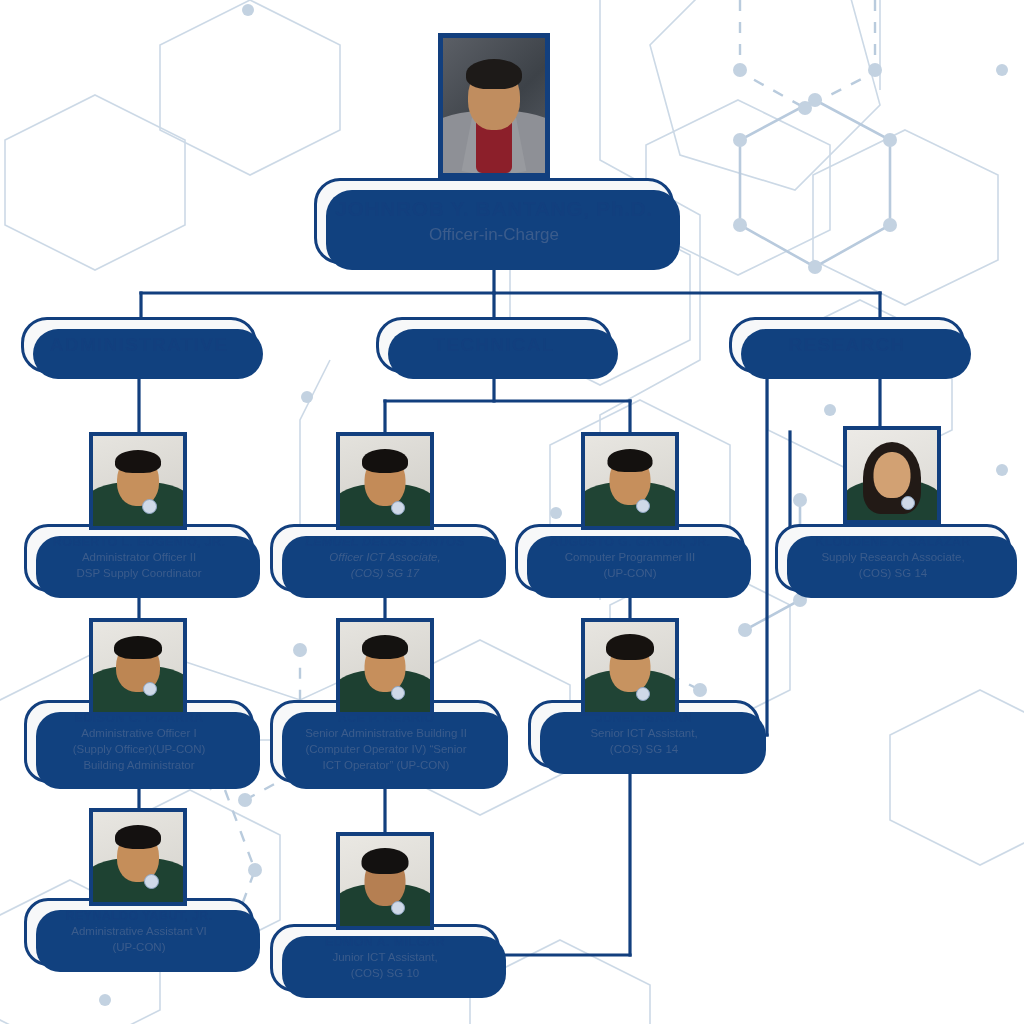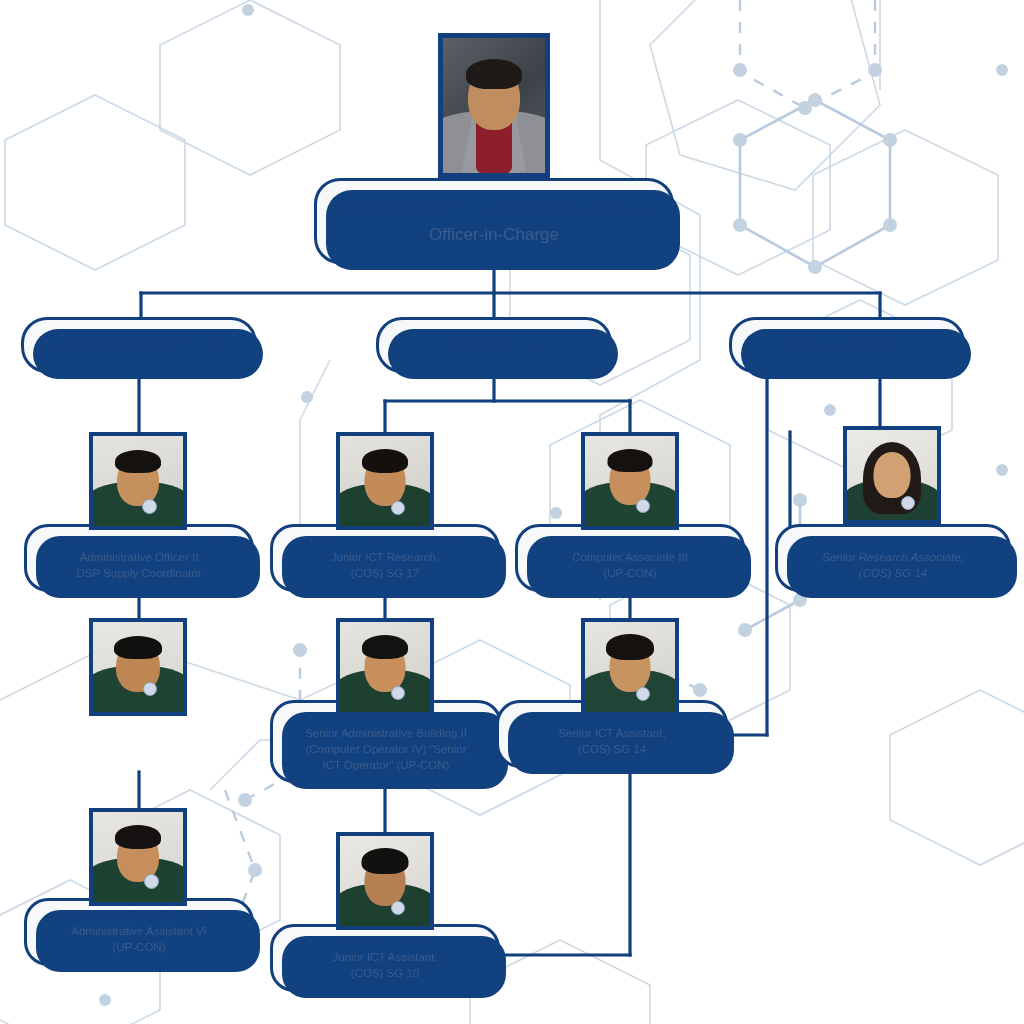--- a/index.html
+++ b/index.html
@@ -258,97 +258,105 @@
           <div class="neck" style="bottom:34px;width:20px;height:18px;background:#b8814f;"></div>
           <div class="head" style="top:20px;width:42px;height:50px;background:#c6905c;"></div>
           <div class="hair" style="top:14px;width:46px;height:23px;background:#15110f;"></div>
           <div class="logo" style="bottom:12px;right:26px;width:15px;height:15px;"></div>
         </div>
       </div>
     </div>
     <div class="node" style="left:24px; top:524px;">
       <div class="pill staff-pill">
         <div class="nm">ROBERTO L. EUGENIO, JR.</div>
-        <div class="ttl">Administrative Officer II</div>
+        <div class="ttl">Administrator Officer II</div>
         <div class="ttl">DSP Supply Coordinator</div>
       </div>
     </div>
 
     <div class="node" style="left:336px; top:432px;">
       <div class="photo staff">
         <div class="ph">
           <div class="bgw" style="background:linear-gradient(160deg,#e4e2dd,#cfcdc7);"></div>
           <div class="body" style="bottom:0;width:100px;height:42px;background:#1d4031;"></div>
           <div class="neck" style="bottom:32px;width:19px;height:18px;background:#b8814f;"></div>
           <div class="head" style="top:20px;width:41px;height:50px;background:#c38b58;"></div>
           <div class="hair" style="top:13px;width:46px;height:24px;background:#13100e;"></div>
           <div class="logo" style="bottom:11px;right:25px;width:14px;height:14px;"></div>
         </div>
       </div>
     </div>
-    <div class="node" style="left:270px; top:524px;">
+    <div class="node" style="left:270px; top:524px;font-style:italic;">
       <div class="pill staff-pill">
         <div class="nm">LEMUEL DELOS SANTOS</div>
-        <div class="ttl">Junior ICT Research,</div>
+        <div class="ttl">Officer ICT Associate,</div>
         <div class="ttl">(COS) SG 17</div>
       </div>
     </div>
 
     <div class="node" style="left:581px; top:432px;">
       <div class="photo staff">
         <div class="ph">
           <div class="bgw" style="background:linear-gradient(160deg,#e8e6e1,#d4d2cc);"></div>
           <div class="body" style="bottom:0;width:102px;height:44px;background:#204434;"></div>
           <div class="neck" style="bottom:34px;width:19px;height:17px;background:#bb8552;"></div>
           <div class="head" style="top:19px;width:41px;height:50px;background:#c68f5c;"></div>
           <div class="hair" style="top:13px;width:45px;height:23px;background:#14110f;"></div>
           <div class="logo" style="bottom:13px;right:25px;width:14px;height:14px;"></div>
         </div>
       </div>
     </div>
     <div class="node" style="left:515px; top:524px;">
       <div class="pill staff-pill">
         <div class="nm">AUGUSTO G. GAYON, JR.</div>
-        <div class="ttl">Computer Associate III</div>
+        <div class="ttl">Computer Programmer III</div>
         <div class="ttl">(UP-CON)</div>
       </div>
     </div>
 
     <div class="node" style="left:843px; top:426px;">
       <div class="photo staff">
         <div class="ph">
           <div class="bgw" style="background:linear-gradient(160deg,#eceae6,#dad8d3);"></div>
           <div class="body" style="bottom:0;width:96px;height:40px;background:#1e4133;"></div>
           <div class="hair" style="top:12px;width:58px;height:72px;border-radius:50% 50% 30% 30%;background:#221a16;"></div>
           <div class="neck" style="bottom:32px;width:17px;height:16px;background:#c99a6d;"></div>
           <div class="head" style="top:22px;width:37px;height:46px;background:#d2a173;"></div>
           <div class="logo" style="bottom:10px;right:22px;width:14px;height:14px;"></div>
         </div>
       </div>
     </div>
     <div class="node" style="left:775px; top:524px;">
-      <div class="pill staff-pill" style="width:236px;font-style:italic;">
+      <div class="pill staff-pill" style="width:236px;">
         <div class="nm">KLOUDENE A. SALAZAR</div>
-        <div class="ttl">Senior Research Associate,</div>
+        <div class="ttl">Supply Research Associate,</div>
         <div class="ttl">(COS) SG 14</div>
       </div>
     </div>
 
     <div class="node" style="left:89px; top:618px;">
       <div class="photo staff">
         <div class="ph">
           <div class="bgw" style="background:linear-gradient(160deg,#e9e7e2,#d6d4ce);"></div>
           <div class="body" style="bottom:0;width:106px;height:46px;background:#1f4433;"></div>
           <div class="neck" style="bottom:36px;width:21px;height:16px;background:#b07c4c;"></div>
           <div class="head" style="top:20px;width:44px;height:50px;background:#bd8653;"></div>
           <div class="hair" style="top:14px;width:48px;height:23px;background:#12100e;"></div>
           <div class="logo" style="bottom:16px;right:26px;width:14px;height:14px;"></div>
         </div>
       </div>
     </div>
+    <div class="node" style="left:24px; top:700px;">
+      <div class="pill staff-pill">
+        <div class="nm">EDISON C. PIZARRA</div>
+        <div class="ttl">Administrative Officer I</div>
+        <div class="ttl">(Supply Officer)(UP-CON)</div>
+        <div class="ttl">Building Administrator</div>
+      </div>
+    </div>
 
     <div class="node" style="left:336px; top:618px;">
       <div class="photo staff">
         <div class="ph">
           <div class="bgw" style="background:linear-gradient(160deg,#e6e4df,#d1cfc9);"></div>
           <div class="body" style="bottom:0;width:100px;height:42px;background:#1d4031;"></div>
           <div class="neck" style="bottom:33px;width:19px;height:17px;background:#bb8552;"></div>
           <div class="head" style="top:20px;width:41px;height:50px;background:#c68f5c;"></div>
           <div class="hair" style="top:13px;width:46px;height:24px;background:#141210;"></div>
           <div class="logo" style="bottom:12px;right:25px;width:14px;height:14px;"></div>
@@ -369,21 +377,21 @@
         <div class="ph">
           <div class="bgw" style="background:linear-gradient(160deg,#e7e5e0,#d3d1cb);"></div>
           <div class="body" style="bottom:0;width:100px;height:42px;background:#204435;"></div>
           <div class="neck" style="bottom:33px;width:19px;height:17px;background:#bd8a58;"></div>
           <div class="head" style="top:20px;width:41px;height:50px;background:#c9946000;background:#c79360;"></div>
           <div class="hair" style="top:12px;width:48px;height:26px;background:#16120f;"></div>
           <div class="logo" style="bottom:11px;right:25px;width:14px;height:14px;"></div>
         </div>
       </div>
     </div>
-    <div class="node" style="left:496px; top:700px;">
+    <div class="node" style="left:528px; top:700px;">
       <div class="pill staff-pill" style="width:232px;">
         <div class="nm">JUNEL ISANAN</div>
         <div class="ttl">Senior ICT Assistant,</div>
         <div class="ttl">(COS) SG 14</div>
       </div>
     </div>
 
     <div class="node" style="left:89px; top:808px;">
       <div class="photo staff">
         <div class="ph">

